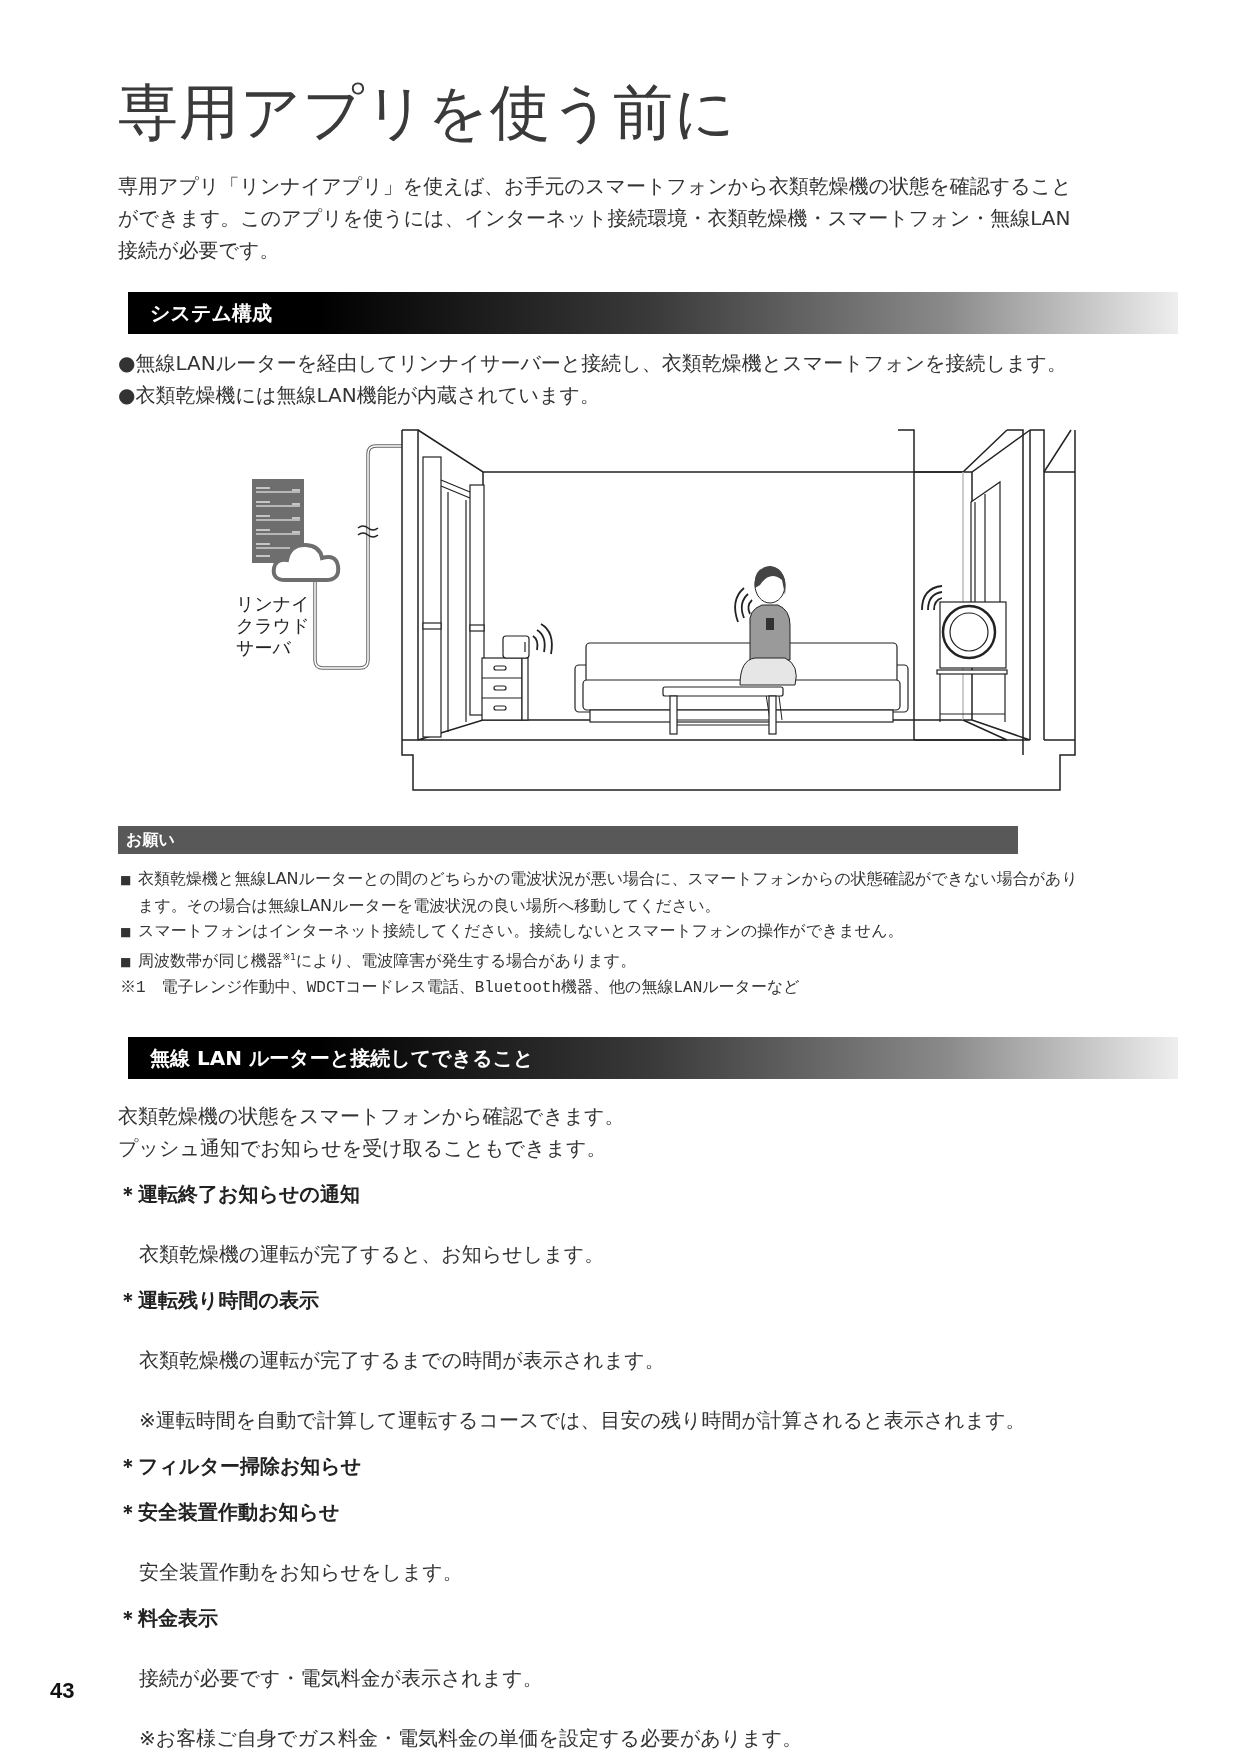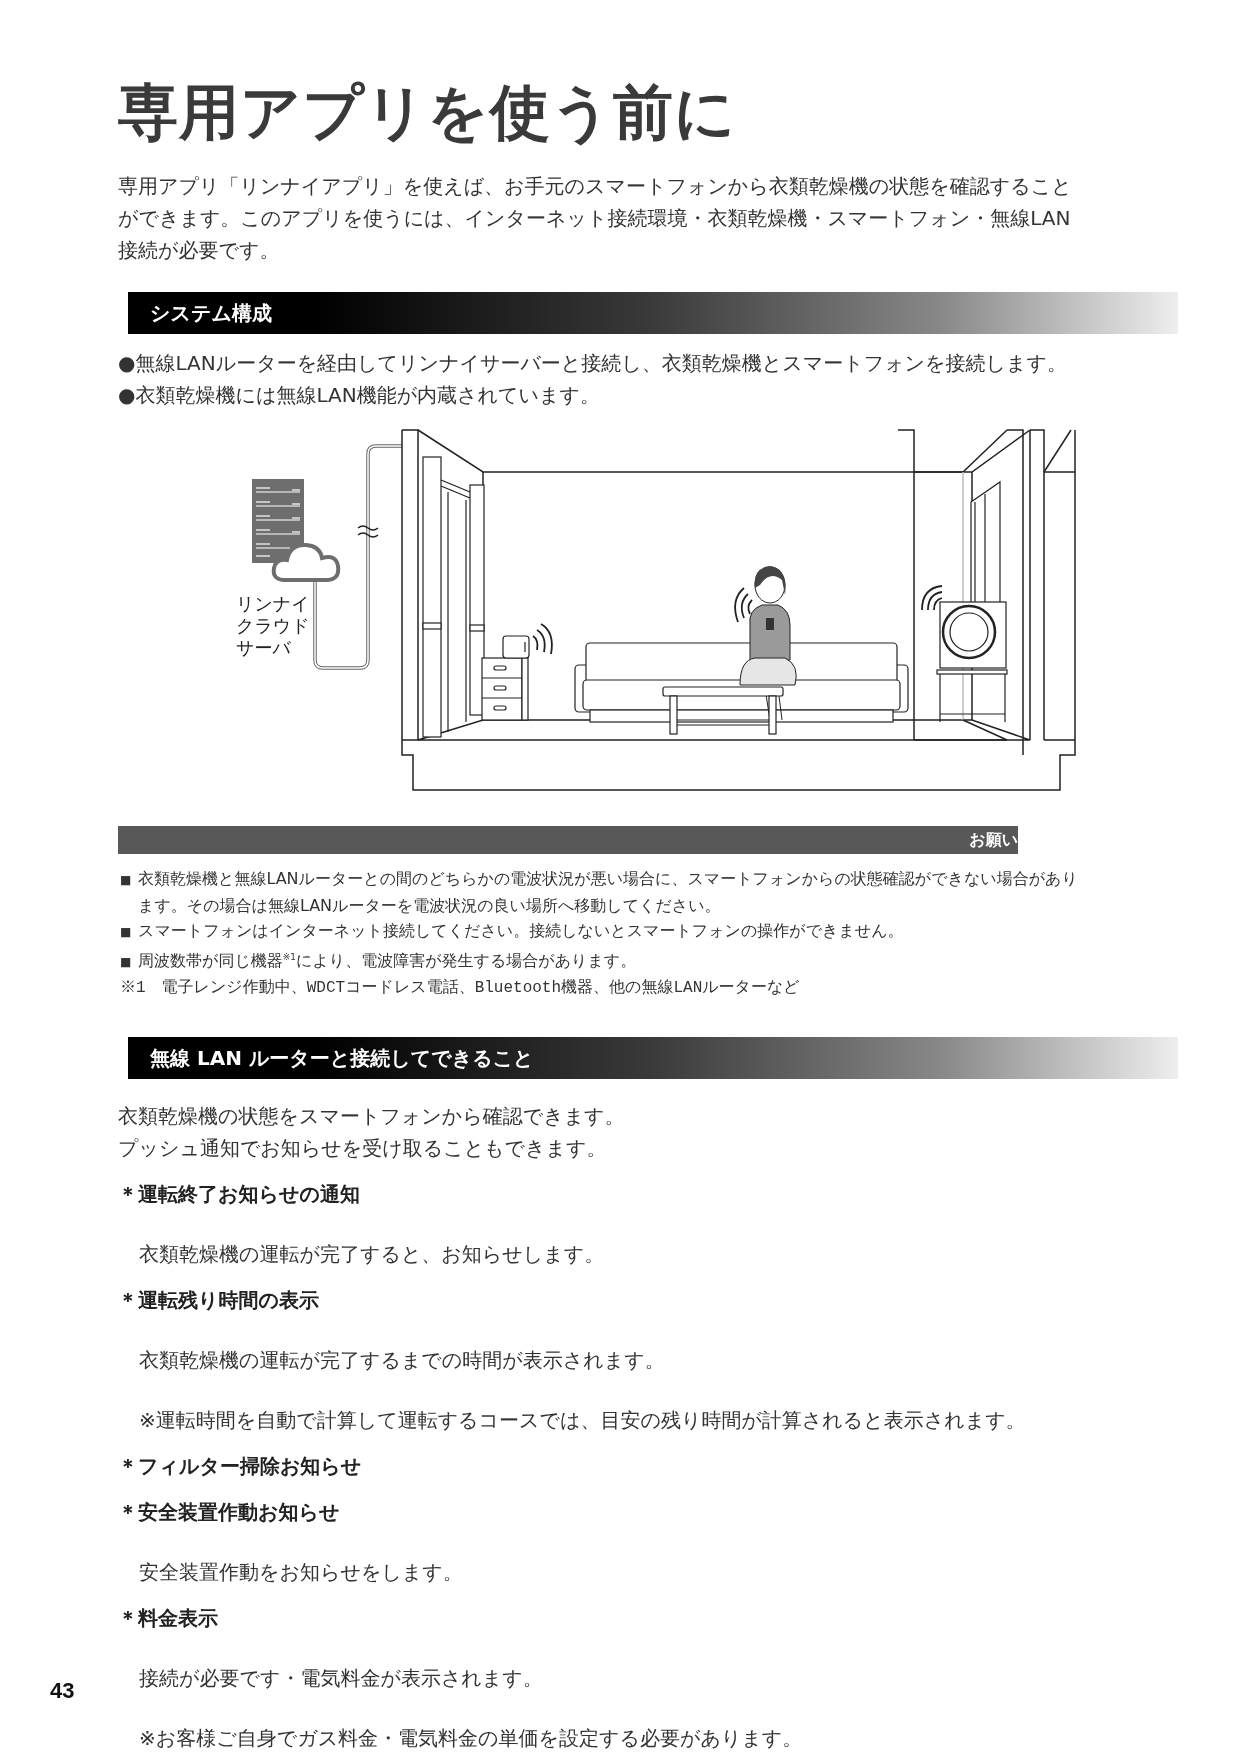--- a/index.html
+++ b/index.html
@@ -5,21 +5,21 @@
     * { box-sizing: border-box; margin: 0; padding: 0; }
     html, body { width: 1240px; height: 1754px; background: #ffffff; }
     body {
       position: relative;
       font-family: "DejaVu Sans", "Liberation Sans", sans-serif;
       color: #333333;
       overflow: hidden;
     }
     .page-title {
       position: absolute; left: 118px; top: 82px;
-      font-size: 60px; font-weight: bold; color: #3a3a3a;
+      font-size: 60px; font-weight: normal; color: #3a3a3a;
       letter-spacing: 1px; line-height: 1;
     }
     .intro {
       position: absolute; left: 118px; top: 170px; width: 1060px;
       font-size: 20px; line-height: 32px; color: #333;
     }
     .section-bar {
       position: absolute; left: 128px; width: 1050px; height: 42px;
       background: linear-gradient(to right, #000 0%, #000 18%, #3a3a3a 50%, #8a8a8a 78%, #eeeeee 100%);
       color: #fff; font-weight: bold; font-size: 20px;
@@ -28,21 +28,21 @@
     .bullets {
       position: absolute; left: 118px; width: 1060px;
       font-size: 20px; line-height: 32px; color: #333;
     }
     .illustration {
       position: absolute; left: 230px; top: 420px; width: 850px; height: 380px;
     }
     .notice-bar {
       position: absolute; left: 118px; top: 826px; width: 900px; height: 28px;
       background: #585858; color: #fff; font-weight: bold; font-size: 16px;
-      padding-left: 8px; line-height: 28px; text-align: right;
+      padding-left: 8px; line-height: 28px;
     }
     .notice-list {
       position: absolute; left: 120px; top: 866px; width: 1060px;
       font-size: 16px; line-height: 25px; color: #333;
     }
     .notice-list .item { padding-left: 18px; text-indent: -18px; }
     .notice-list .item .mark { display: inline-block; width: 18px; text-indent: 0; font-size: 12px; }
     .notice-list .footnote { margin-top: 1px; font-family: Liberation Mono, monospace; }
     .notice-list sup { font-size: 9px; vertical-align: super; }
     .features {

